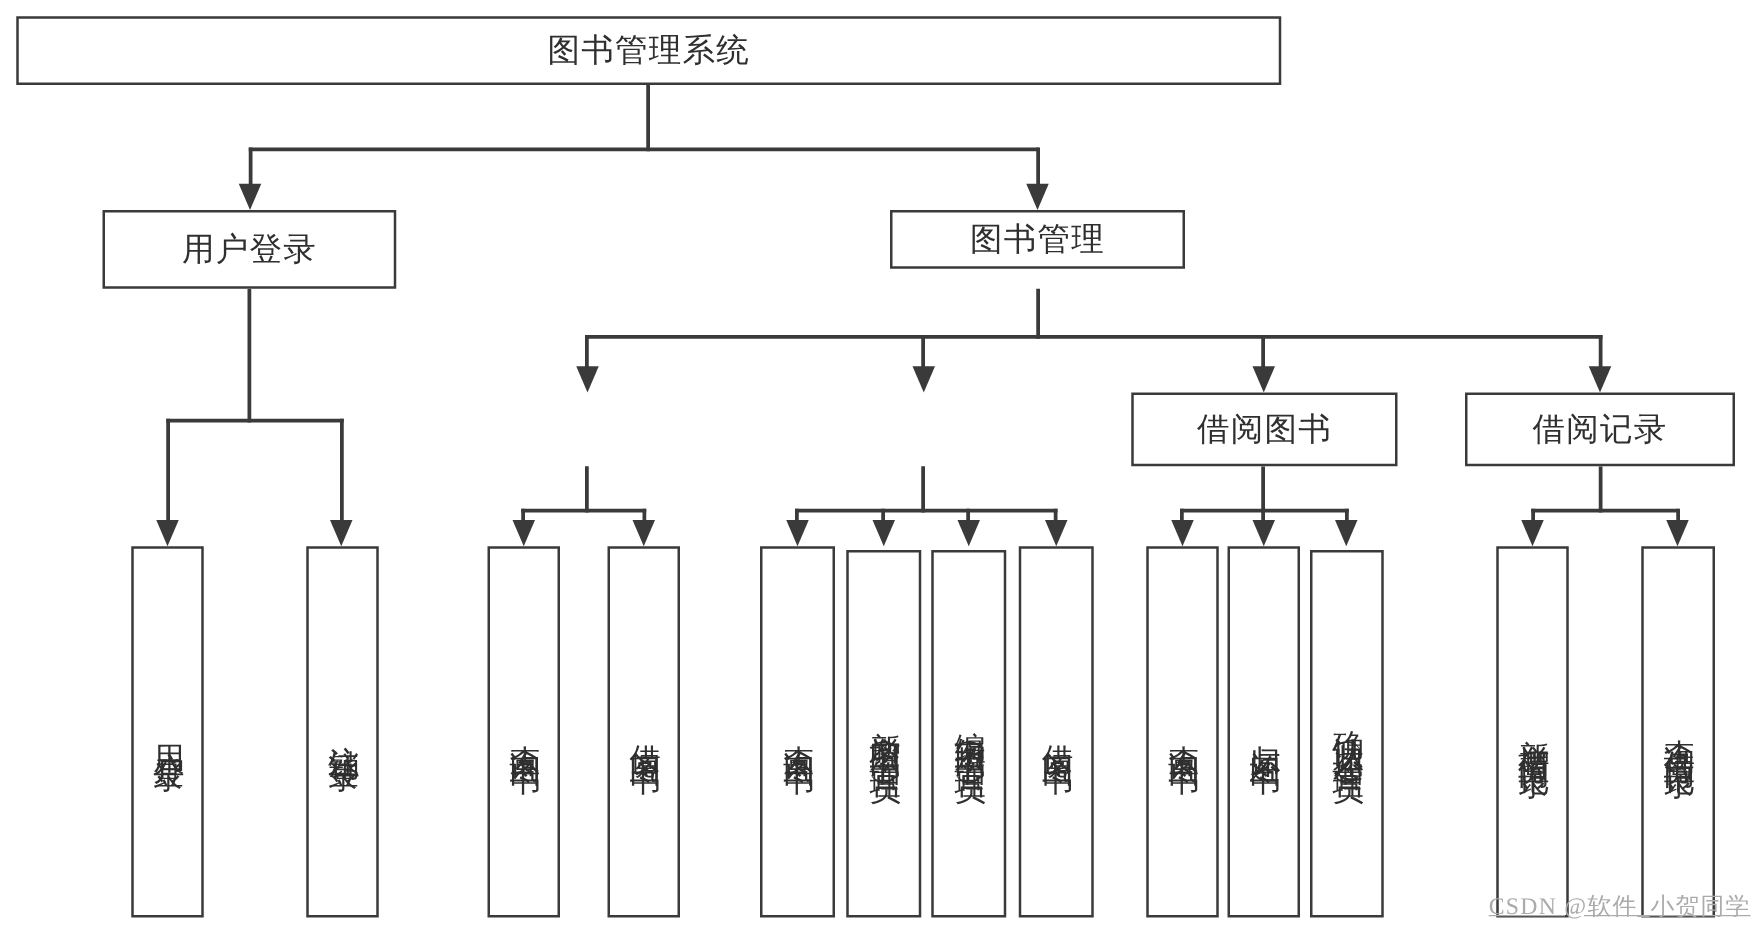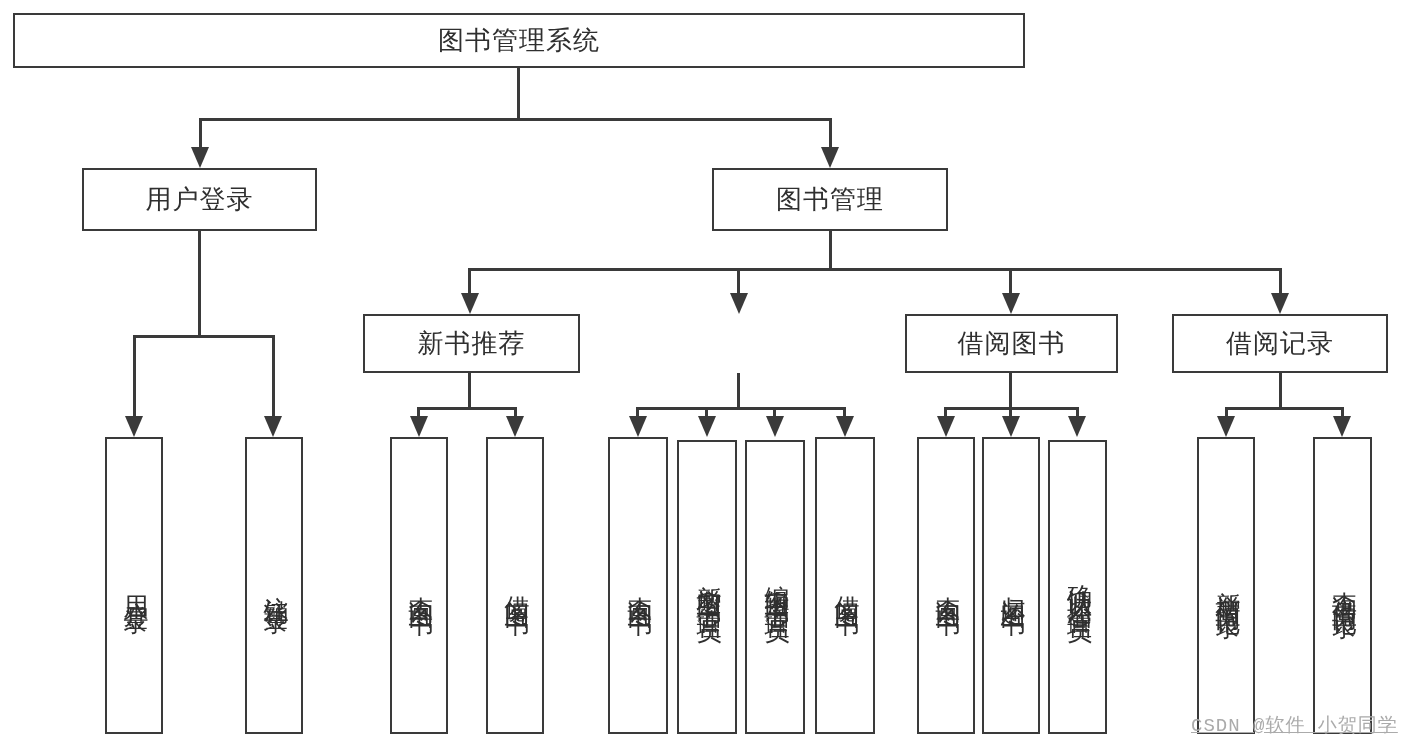--- a/index.html
+++ b/index.html
@@ -4,21 +4,21 @@
 <style>
   :root{
     --line:#3a3a3a;
     --text:#2f2f2f;
     --wm:#ababab;
     --bg:#ffffff;
   }
   html,body{margin:0;padding:0;background:var(--bg);}
   #canvas{
     position:relative;width:1405px;height:747px;background:var(--bg);
-    overflow:hidden;font-family:Liberation Mono, monospace;
+    overflow:hidden;font-family:Liberation Serif, serif;
     color:var(--text);
   }
   .box{
     position:absolute;border:2px solid var(--line);background:#fff;
     display:flex;align-items:center;justify-content:center;box-sizing:border-box;
   }
   .hbox span{font-size:26px;letter-spacing:1px;white-space:nowrap;}
   .vbox span{
     writing-mode:vertical-rl;text-orientation:upright;
     font-size:25px;letter-spacing:5px;line-height:1;white-space:nowrap;
@@ -101,27 +101,24 @@
   <div class="arrow" style="left:1333px;top:416px;"></div>
 
   <div class="box hbox" style="left:13px;top:13px;width:1012px;height:55px;">
     <span>图书管理系统</span>
   </div>
 
   <div class="box hbox" style="left:82px;top:168px;width:235px;height:63px;">
     <span>用户登录</span>
   </div>
 
-  <div class="box hbox" style="left:712px;top:168px;width:236px;height:63px;">
+  <div class="box hbox" style="left:712px;top:168px;width:236px;height:47px;">
     <span>图书管理</span>
   </div>
 
-  <div class="box hbox" style="left:363px;top:314px;width:217px;height:59px;">
-    <span>新书推荐</span>
-  </div>
 
 
   <div class="box hbox" style="left:905px;top:314px;width:213px;height:59px;">
     <span>借阅图书</span>
   </div>
 
   <div class="box hbox" style="left:1172px;top:314px;width:216px;height:59px;">
     <span>借阅记录</span>
   </div>
 

